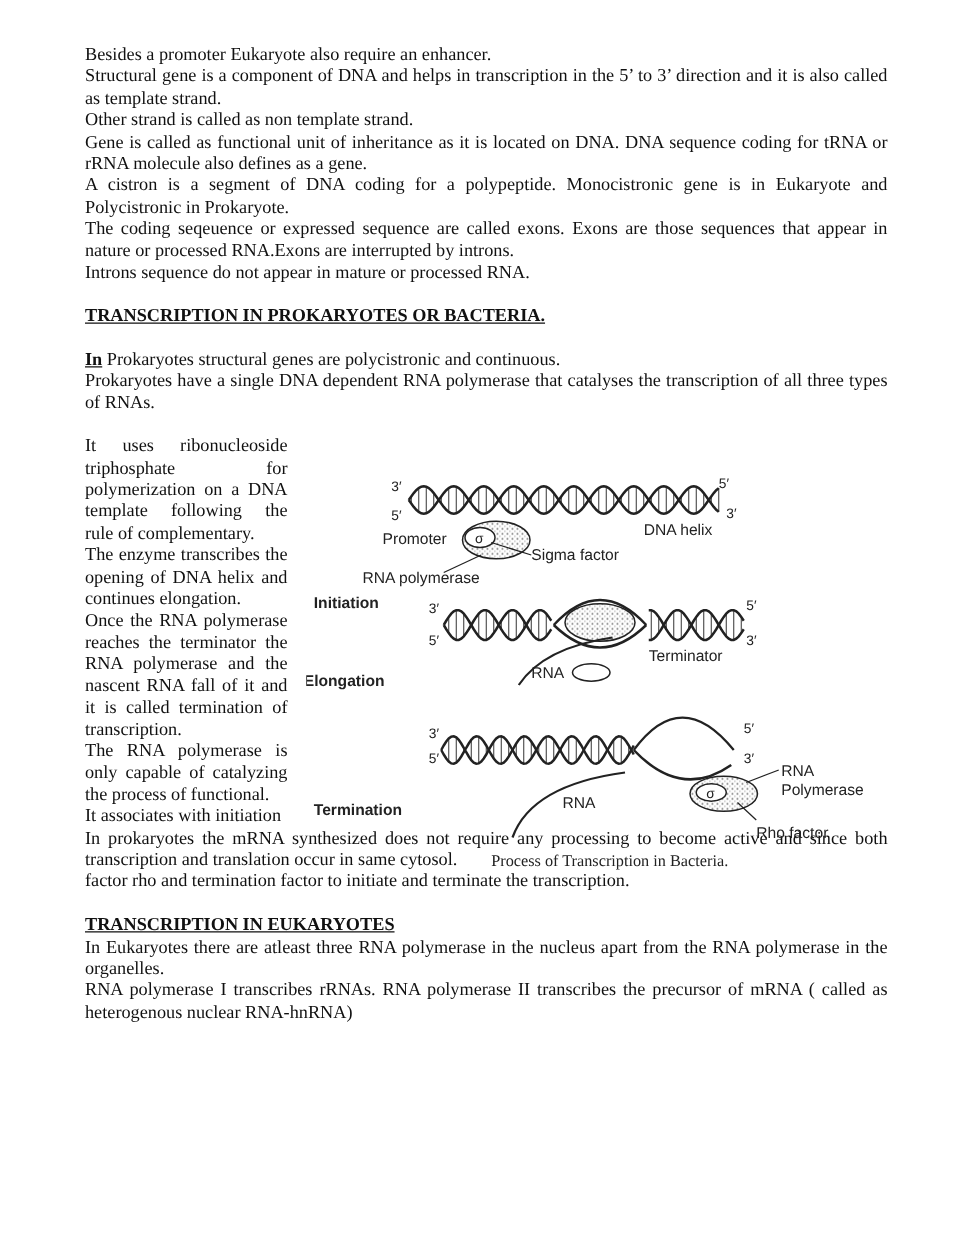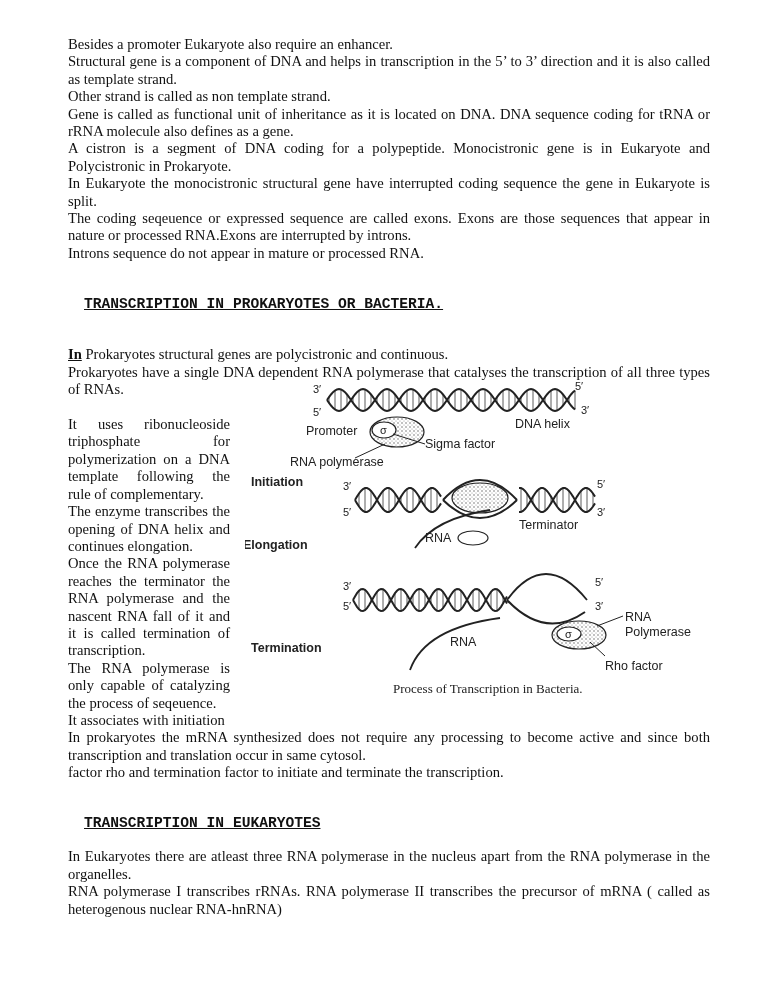--- a/index.html
+++ b/index.html
@@ -1,21 +1,21 @@
 <!DOCTYPE html>
 <html><head>
 <meta charset="utf-8">
 <style>
   html, body { margin: 0; padding: 0; background: #ffffff; }
   body { width: 765px; height: 990px; position: relative; overflow: hidden;
          font-family: "Liberation Serif", "DejaVu Serif", serif; color: #111; }
   .page { position: absolute; left: 68px; top: 36px; width: 642px; font-size: 14.6px; line-height: 17.4px; }
   .p { margin: 0; text-align: justify; font-family: Liberation Serif, serif; }
   .gap { height: 17.4px; }
-  .heading { font-weight: bold; text-decoration: underline; margin: 16px; font-family: Liberation Mono, monospace; }
+  .heading { font-weight: bold; text-decoration: underline; margin: 0; }
   .lead { font-weight: bold; text-decoration: underline; }
   .wrap-col { float: left; width: 162px; text-align: justify; }
   .wrap-col .p { text-align: justify; text-align-last: justify; }
   .wrap-col .p.last { text-align-last: auto; }
   .clear { clear: both; }
   .figure { position: absolute; left: 245px; top: 378px; width: 470px; height: 322px; }
   .figure svg { width: 470px; height: 322px; display: block; }
   .fl { font-family: "Liberation Sans", "DejaVu Sans", sans-serif; font-size: 12.5px; fill: #222; }
   .fl-b { font-family: "Liberation Sans", "DejaVu Sans", sans-serif; font-size: 12.5px; font-weight: bold; fill: #222; }
   .fl-s { font-family: "Liberation Sans", "DejaVu Sans", sans-serif; font-size: 11px; fill: #222; }
@@ -23,21 +23,20 @@
 </style>
 </head>
 <body>
 
 <div class="page">
   <p class="p">Besides a promoter Eukaryote also require an enhancer.</p>
   <p class="p">Structural gene is a component of DNA and helps in transcription in the 5’ to 3’ direction and it is also called as template strand.</p>
   <p class="p">Other strand is called as non template strand.</p>
   <p class="p">Gene is called as functional unit of inheritance as it is located on DNA. DNA sequence coding for tRNA or rRNA molecule also defines as a gene.</p>
   <p class="p">A cistron is a segment of DNA coding for a polypeptide. Monocistronic gene is in Eukaryote and Polycistronic in Prokaryote.</p>
-  <p class="p">In Eukaryote the monocistronic structural gene have interrupted coding sequence the gene in Eukaryote is split.</p>
   <p class="p">The coding seqeuence or expressed sequence are called exons. Exons are those sequences that appear in nature or processed RNA.Exons are interrupted by introns.</p>
   <p class="p">Introns sequence do not appear in mature or processed RNA.</p>
   <div class="gap"></div>
   <p class="heading">TRANSCRIPTION IN PROKARYOTES OR BACTERIA.</p>
   <div class="gap"></div>
   <p class="p"><span class="lead">In</span><span> Prokaryotes structural genes are polycistronic and continuous.</span></p>
   <p class="p">Prokaryotes have a single DNA dependent RNA polymerase that catalyses the transcription of all three types of RNAs.</p>
   <div class="gap"></div>
   <div class="wrap-col" id="wrapcol">
       <p class="p">It uses ribonucleoside</p>
@@ -49,21 +48,21 @@
       <p class="p">opening of DNA helix and</p>
       <p class="p last">continues elongation.</p>
       <p class="p">Once the RNA polymerase</p>
       <p class="p">reaches the terminator the</p>
       <p class="p">RNA polymerase and the</p>
       <p class="p">nascent RNA fall of it and</p>
       <p class="p">it is called termination of</p>
       <p class="p last">transcription.</p>
       <p class="p">The RNA polymerase is</p>
       <p class="p">only capable of catalyzing</p>
-      <p class="p last">the process of seqeuence.</p>
+      <p class="p last">the process of functional.</p>
       <p class="p last">It associates with initiation</p>
     </div>
   <div class="clear"></div>
   <p class="p">In prokaryotes the mRNA synthesized does not require any processing to become active and since both transcription and translation occur in same cytosol.</p>
   <p class="p">factor rho and termination factor to initiate and terminate the transcription.</p>
   <div class="gap"></div>
   <p class="heading">TRANSCRIPTION IN EUKARYOTES</p>
   <p class="p">In Eukaryotes there are atleast three RNA polymerase in the nucleus apart from the RNA polymerase in the organelles.</p>
   <p class="p">RNA polymerase I transcribes rRNAs. RNA polymerase II transcribes the precursor of mRNA ( called as heterogenous nuclear RNA-hnRNA)</p>
 </div>

